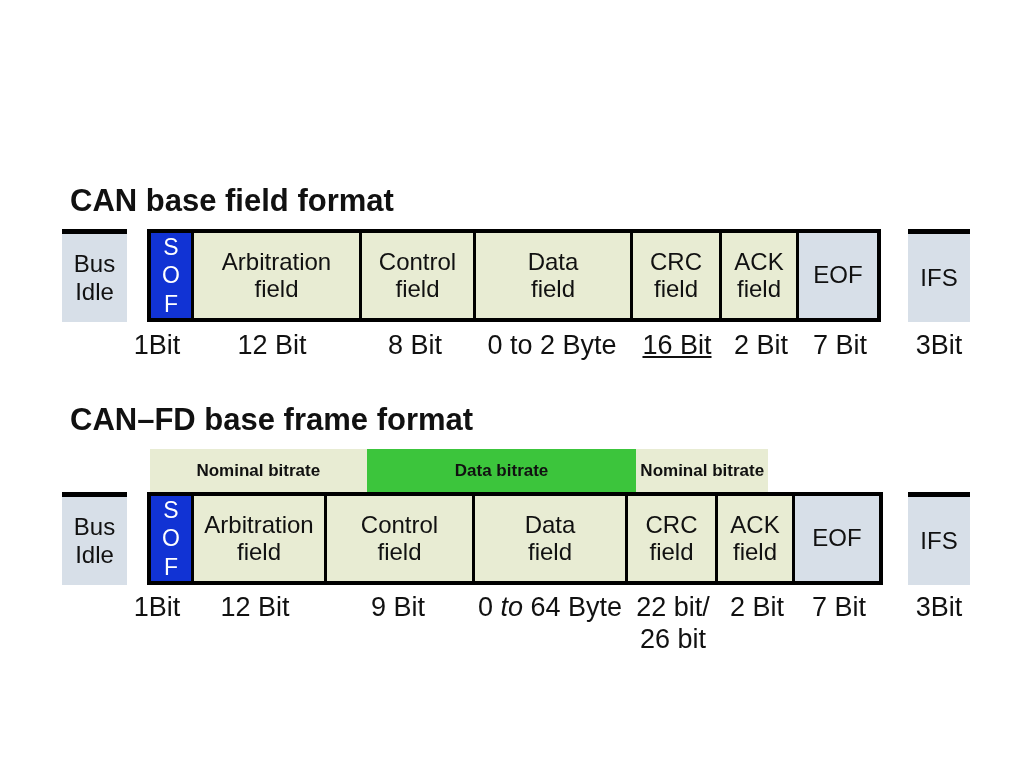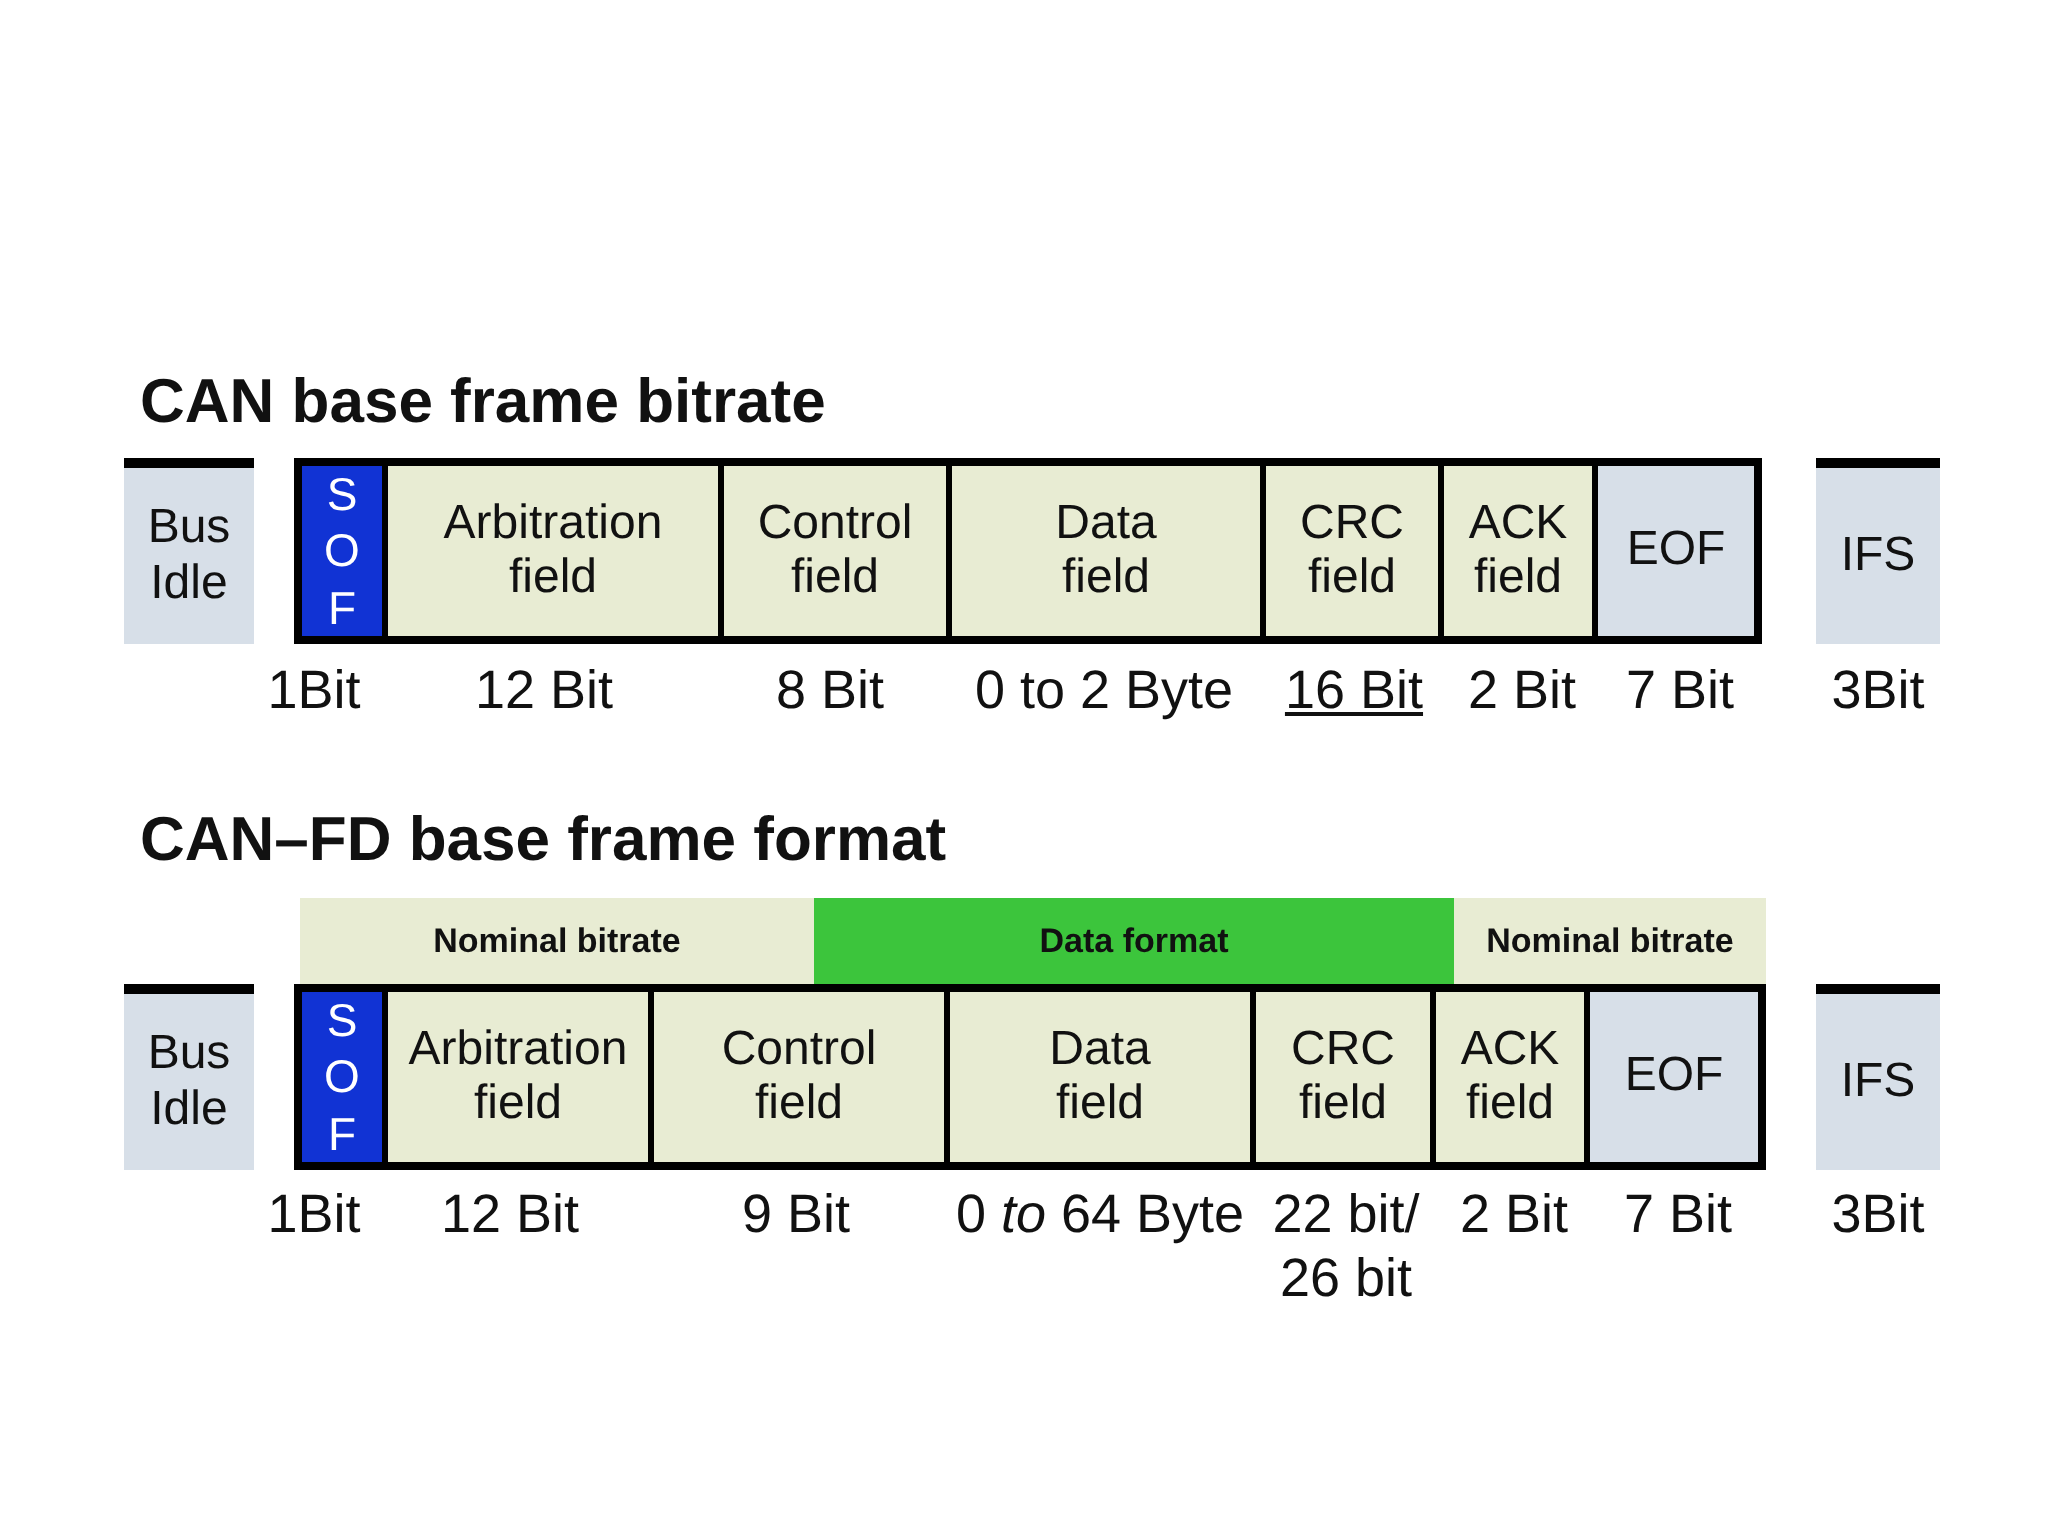--- a/index.html
+++ b/index.html
@@ -83,21 +83,21 @@
     line-height: 1.18;
     white-space: pre-line;
   }
   .bits i { font-style: italic; }
 </style>
 </head>
 <body>
 
 <div class="canvas">
 
-  <div class="title" style="left:70px; top:183px;">CAN base frame bitrate</div>
+  <div class="title" style="left:70px; top:183px;">CAN base field format</div>
 
   <div class="sidebox" style="left:62px; top:229px; width:65px; height:93px;">Bus
 Idle</div>
 
   <div class="frame" style="left:147px; top:229px; width:734px; height:93px;">
     <div class="seg first sof" style="width:40px;">S
 O
 F</div>
     <div class="seg" style="width:168px;">Arbitration
 field</div>
@@ -118,23 +118,23 @@
   <div class="bits" style="left:197px; top:330px;">12 Bit</div>
   <div class="bits" style="left:340px; top:330px;">8 Bit</div>
   <div class="bits" style="left:477px; top:330px;">0 to 2 Byte</div>
   <div class="bits" style="left:602px; top:330px;text-decoration:underline;">16 Bit</div>
   <div class="bits" style="left:686px; top:330px;">2 Bit</div>
   <div class="bits" style="left:765px; top:330px;">7 Bit</div>
   <div class="bits" style="left:864px; top:330px;">3Bit</div>
 
   <div class="title" style="left:70px; top:402px;">CAN–FD base frame format</div>
 
-  <div class="bar" style="left:150px; top:449px; width:733px; height:43px;">
+  <div class="bar" style="left:150px; top:449px; width:618px; height:43px;">
     <div class="bseg light" style="width:257px;">Nominal bitrate</div>
-    <div class="bseg green" style="width:320px;">Data format</div>
+    <div class="bseg green" style="width:320px;">Data bitrate</div>
     <div class="bseg light" style="width:156px;">Nominal bitrate</div>
   </div>
 
   <div class="sidebox" style="left:62px; top:492px; width:65px; height:93px;">Bus
 Idle</div>
 
   <div class="frame" style="left:147px; top:492px; width:736px; height:93px;">
     <div class="seg first sof" style="width:40px;">S
 O
 F</div>

